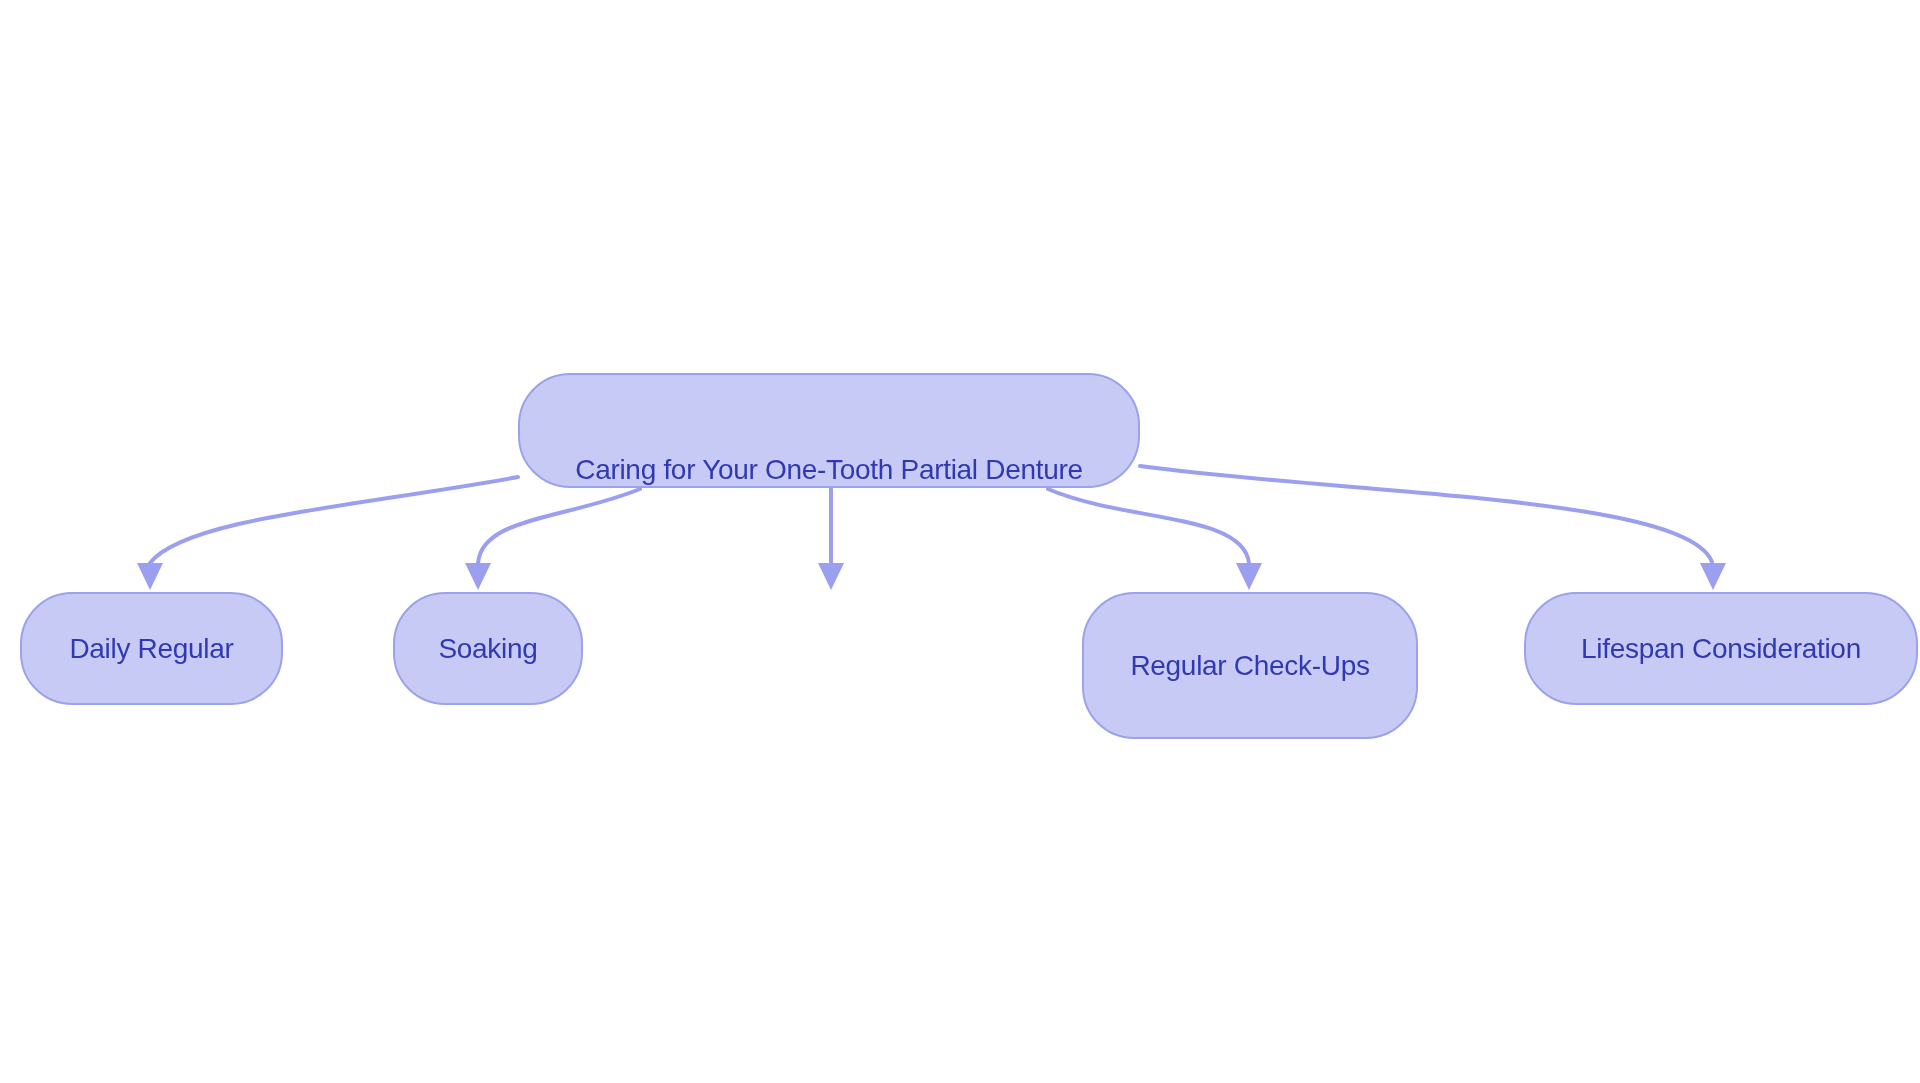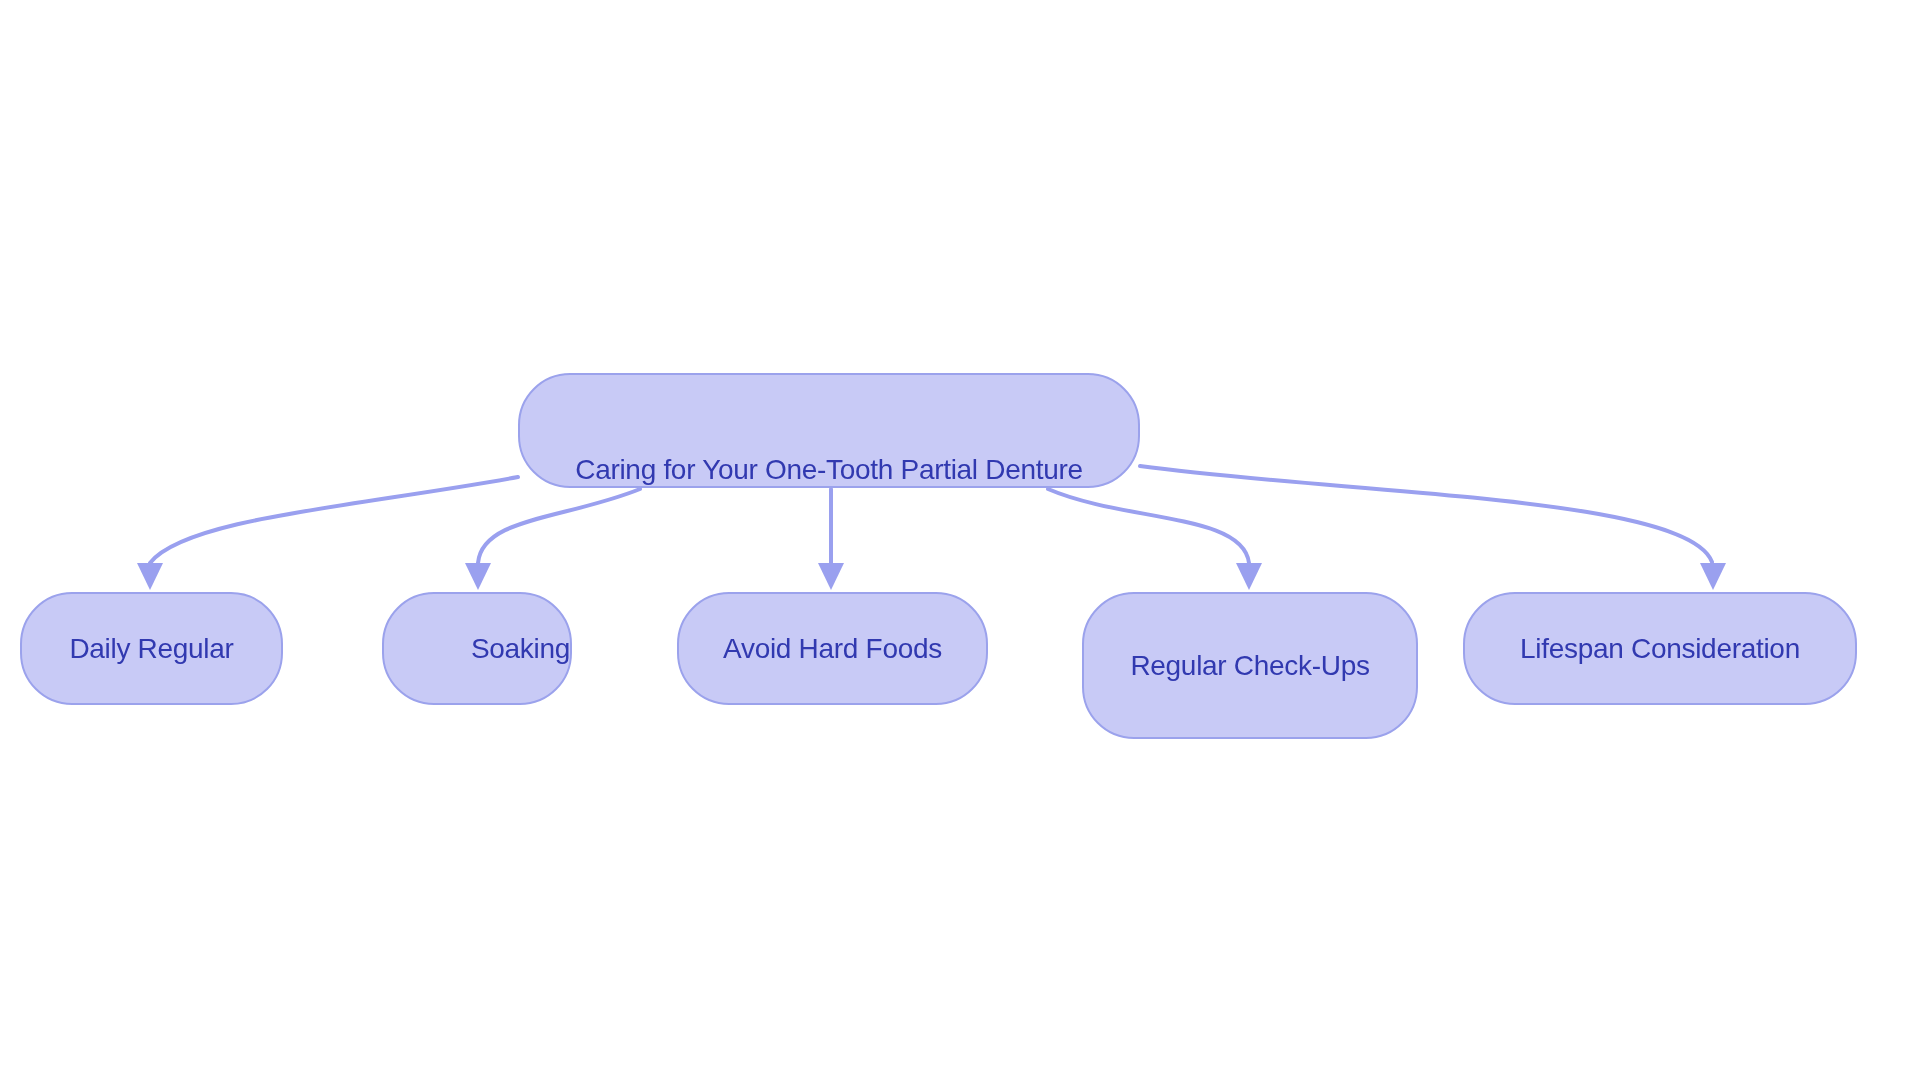--- a/index.html
+++ b/index.html
@@ -47,24 +47,24 @@
     border-radius: 52px;
     color: var(--node-text);
     font-size: 28px;
     letter-spacing: -0.3px;
     text-align: center;
     white-space: nowrap;
   }
   
   .node-root      { left: 518px;  top: 373px; width: 622px; height: 115px; align-items: flex-end; }
   .node-daily     { left: 20px;   top: 592px; width: 263px; height: 113px; }
-  .node-soaking   { left: 382px;  top: 592px; width: 190px; height: 113px; justify-content: flex-end; }
+  .node-soaking   { left: 393px;  top: 592px; width: 190px; height: 113px; }
   .node-avoid     { left: 677px;  top: 592px; width: 311px; height: 113px; }
   .node-regular   { left: 1082px; top: 592px; width: 336px; height: 147px; }
-  .node-lifespan  { left: 1463px; top: 592px; width: 394px; height: 113px; }
+  .node-lifespan  { left: 1524px; top: 592px; width: 394px; height: 113px; }
 </style>
 </head>
 <body>
 
 <div class="canvas">
 
   <svg class="edges-layer" viewBox="0 0 1920 1083" aria-hidden="true">
 
     <g>
       <path class="edge-path" d="M 518 477 C 360 506, 185 518, 150 563"></path>
@@ -97,23 +97,20 @@
   </div>
 
   <div class="node node-daily">
     <span>Daily Regular</span>
   </div>
 
   <div class="node node-soaking">
     <span>Soaking</span>
   </div>
 
-  <div class="node node-avoid">
-    <span>Avoid Hard Foods</span>
-  </div>
 
   <div class="node node-regular">
     <span>Regular Check-Ups</span>
   </div>
 
   <div class="node node-lifespan">
     <span>Lifespan Consideration</span>
   </div>
 
 </div>

